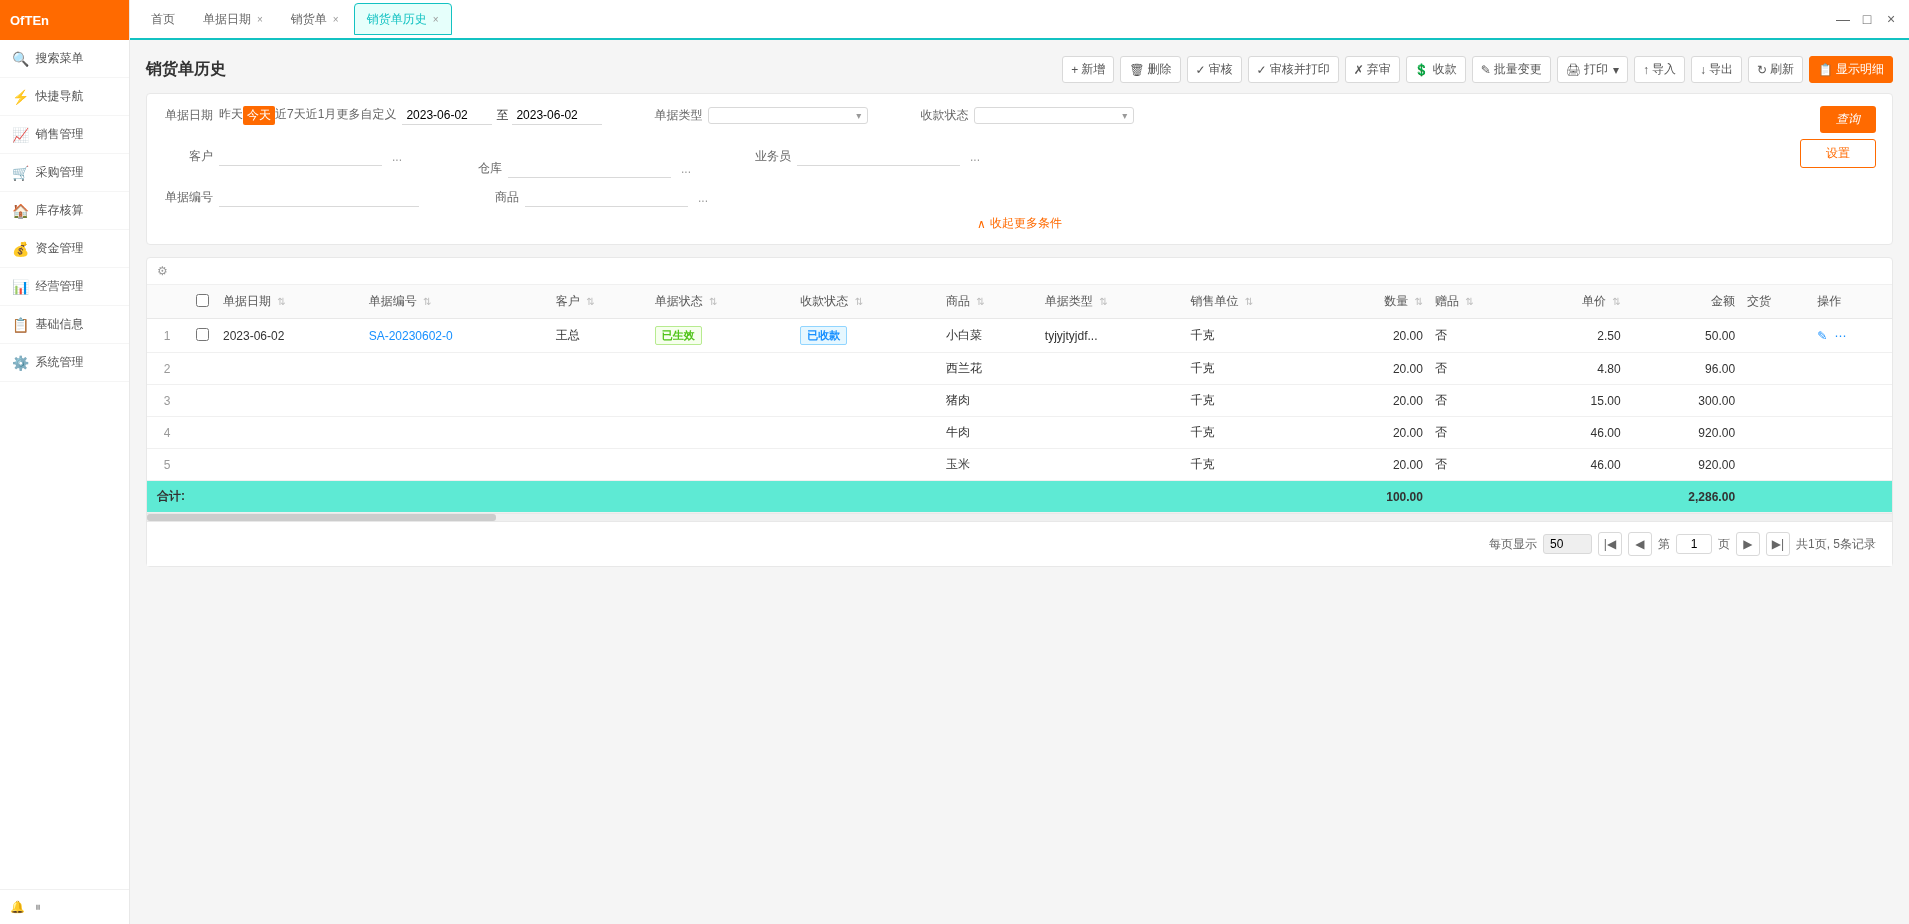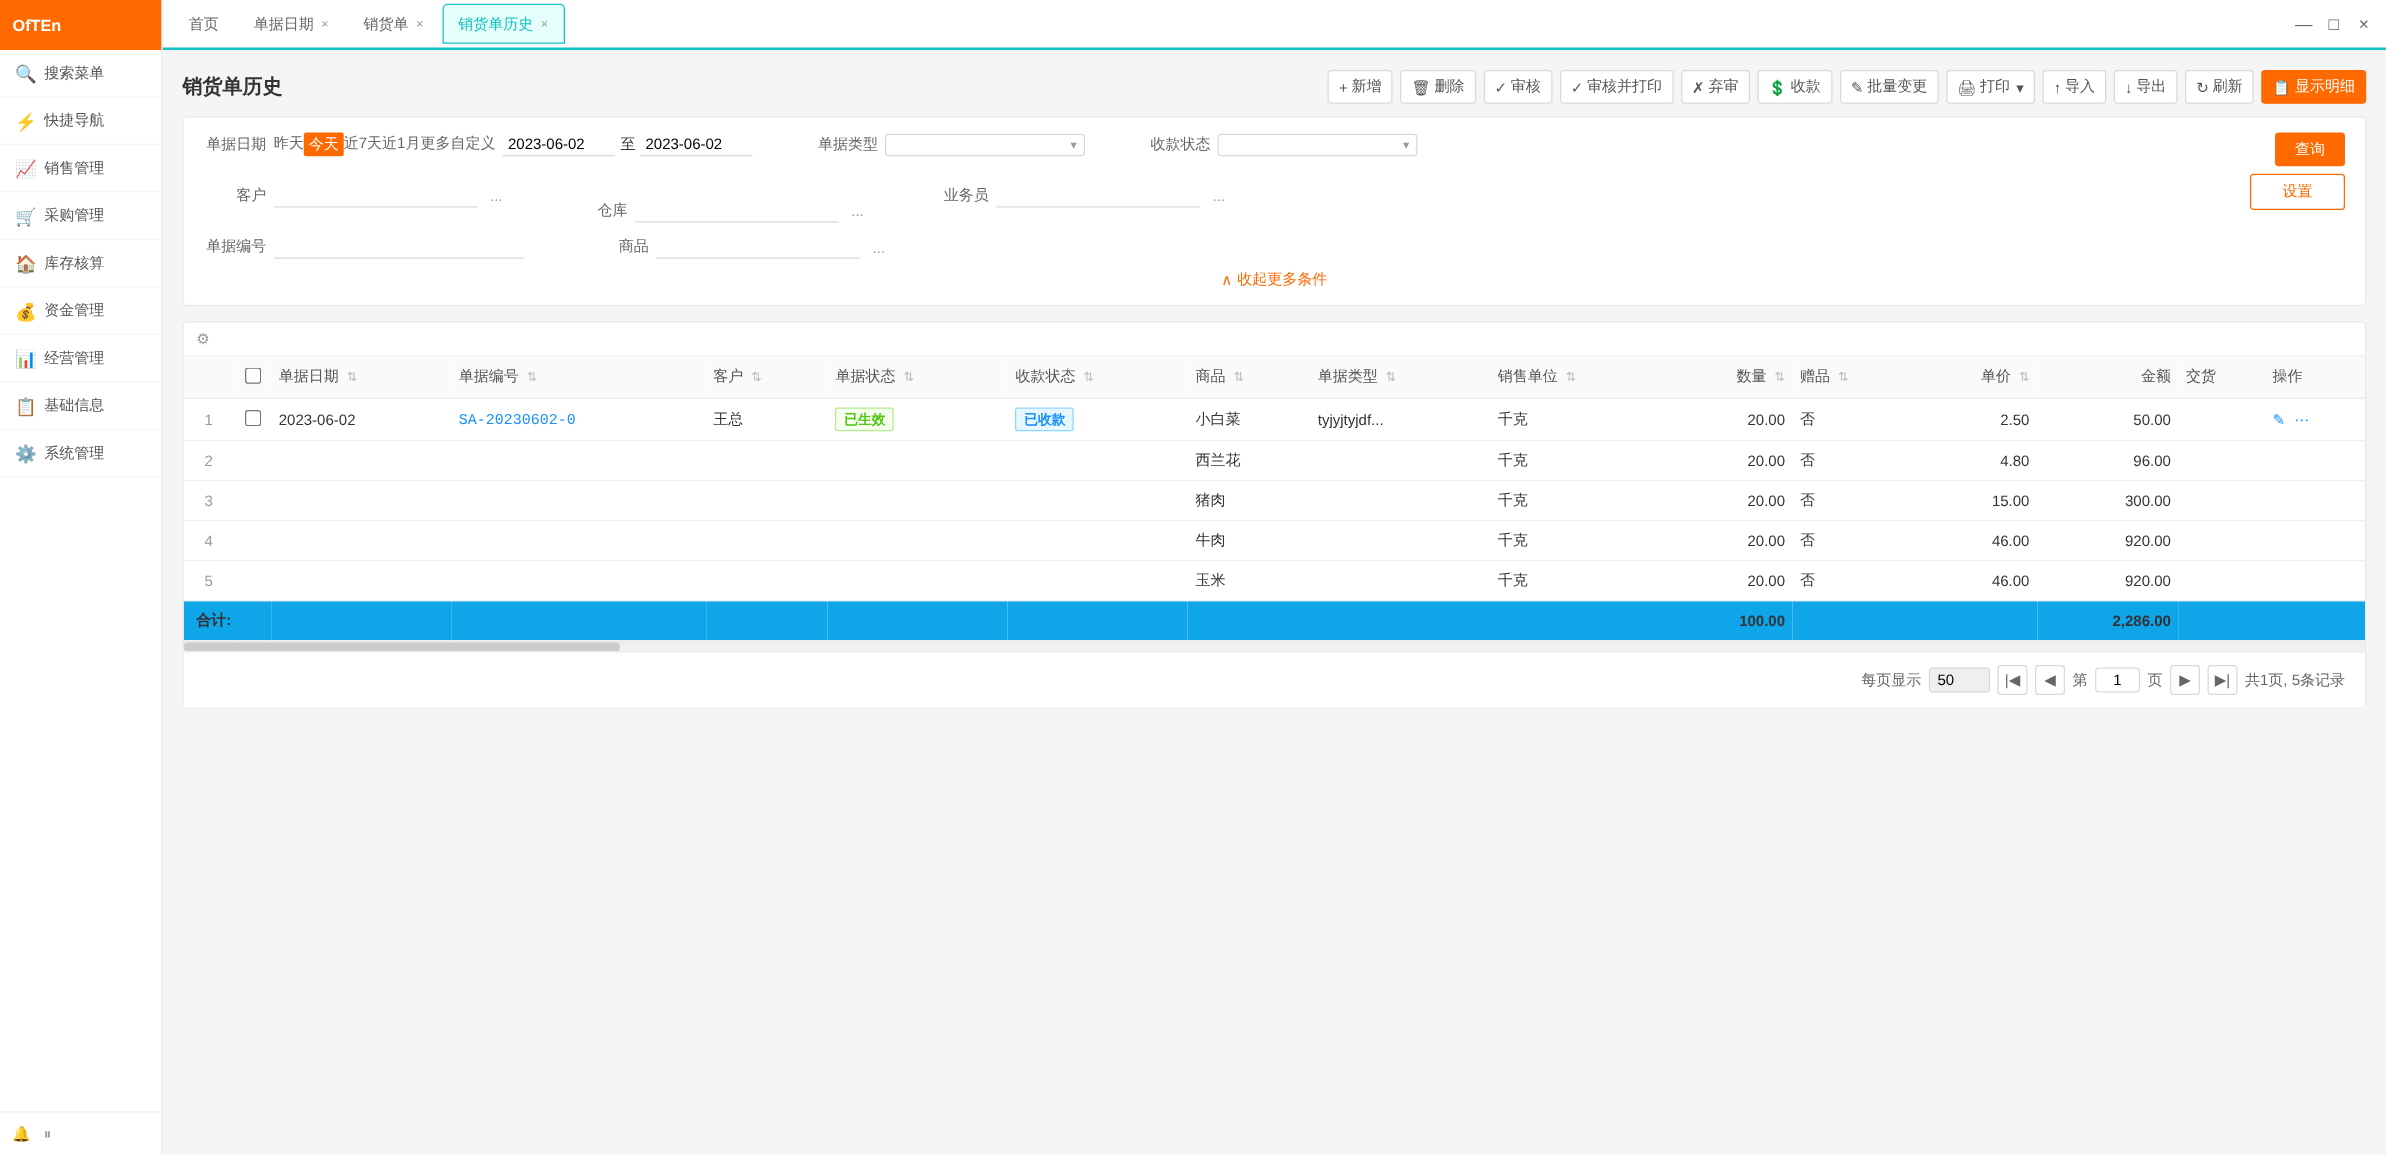--- a/index.html
+++ b/index.html
@@ -42,39 +42,39 @@
     .filter-select { display: flex; align-items: center; border: 1px solid #d9d9d9; border-radius: 3px; padding: 2px 6px; min-width: 140px; background: #fff; cursor: pointer; }
     .filter-select .select-text { flex: 1; color: #999; font-size: 12px; }
     .filter-select .arrow { color: #999; font-size: 10px; }
     .date-range { display: flex; align-items: center; gap: 4px; }
     .date-shortcuts { display: flex; gap: 0; text-align: center; }
     .date-shortcut { color: #666; cursor: pointer; font-size: 12px; }
     .date-shortcut.active { background: #ff6a00; color: white; padding: 1px 4px; border-radius: 2px; }
     .date-input { border: none; border-bottom: 1px solid #d9d9d9; padding: 2px 4px; font-size: 12px; width: 90px; outline: none; }
     .dots-btn { color: #999; cursor: pointer; margin-left: 4px; }
     .collapse-btn { display: flex; align-items: center; justify-content: center; color: #ff6a00; cursor: pointer; font-size: 12px; margin-top: 4px; gap: 4px; }
-    .btn-query { background: #ff6a00; color: white; border: none; border-radius: 3px; padding: 5px 16px; cursor: pointer; font-size: 12px; }
+    .btn-query { background: #ff6a00; color: white; border: none; border-radius: 3px; padding: 5px 16px; cursor: pointer; font-size: 12px; font-style: italic; }
     .btn-settings { background: #fff; color: #ff6a00; border: 1px solid #ff6a00; border-radius: 3px; padding: 5px 25px; cursor: pointer; font-size: 12px; }
     
     
     .table-container { background: #fff; border: 1px solid #e8e8e8; border-radius: 4px; }
     .table-toolbar { display: flex; align-items: center; padding: 6px 10px; border-bottom: 1px solid #f0f0f0; }
     .settings-icon { color: #999; cursor: pointer; }
     table { width: 100%; border-collapse: collapse; font-size: 12px; }
     thead th { background: #fafafa; border-bottom: 1px solid #e8e8e8; padding: 8px 6px; text-align: left; white-space: nowrap; color: #555; font-weight: normal; }
     thead th.sortable { cursor: pointer; }
     thead th .sort-icon { margin-left: 3px; color: #bbb; font-size: 10px; }
     tbody td { border-bottom: 1px solid #f0f0f0; padding: 7px 6px; color: #333; }
     .badge { display: inline-flex; align-items: center; padding: 1px 6px; border-radius: 2px; font-size: 11px; font-weight: bold; }
     .badge-green { background: #f6ffed; color: #52c41a; border: 1px solid #b7eb8f; }
     .badge-blue { background: #e6f7ff; color: #1890ff; border: 1px solid #91d5ff; }
-    .link-text { color: #1890ff; cursor: pointer; text-decoration: none; font-family: Liberation Mono, monospace; }
-    
-    
-    .table-footer { background: #0ea5e9; border-top: 1px solid #e8e8e8; }
+    .link-text { color: #1890ff; cursor: pointer; text-decoration: none; }
+    
+    
+    .table-footer { background: #5eead4; border-top: 1px solid #e8e8e8; }
     .summary-row td { padding: 7px 6px; font-weight: bold; }
     
     
     .pagination { display: flex; align-items: center; justify-content: flex-end; padding: 10px 16px; gap: 6px; border-top: 1px solid #e8e8e8; background: #fff; }
     .pagination-label { color: #666; }
     .page-size-select { border: 1px solid #d9d9d9; border-radius: 3px; padding: 2px 20px 2px 6px; font-size: 12px; appearance: none; cursor: pointer; }
     .page-nav-btn { width: 24px; height: 24px; display: flex; align-items: center; justify-content: center; border: 1px solid #d9d9d9; border-radius: 3px; cursor: pointer; background: #fff; color: #666; font-size: 12px; }
     .page-input { width: 36px; border: 1px solid #d9d9d9; border-radius: 3px; text-align: center; padding: 2px 4px; font-size: 12px; }
     .page-info { color: #666; }
 

